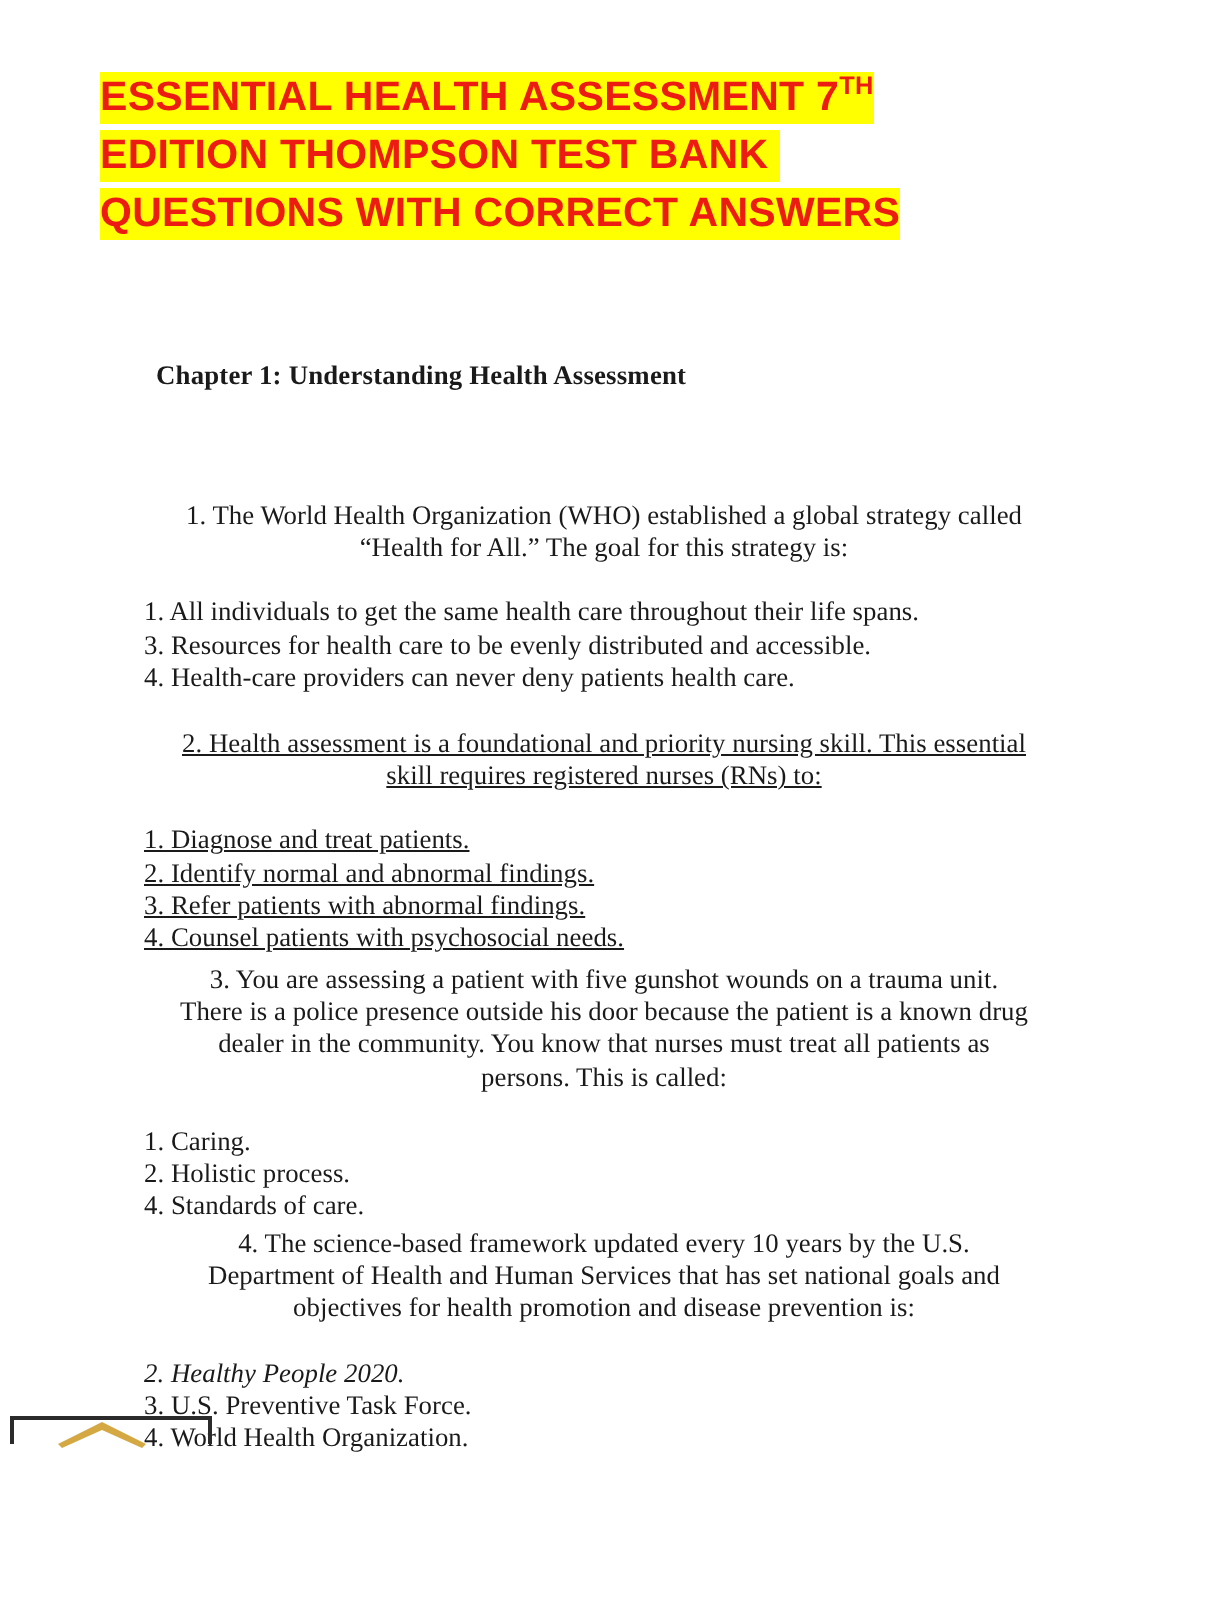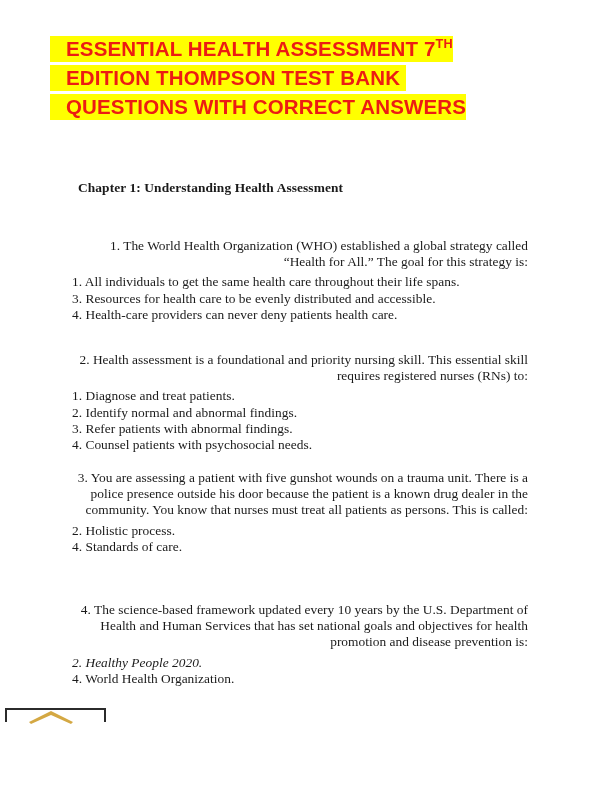--- a/index.html
+++ b/index.html
@@ -37,21 +37,21 @@
     color: #ec1c13;
   }
   .doc-title .tline {
     display: block;
     white-space: pre;
   }
   .doc-title .hl {
     background-color: #ffff00;
     box-decoration-break: clone;
     -webkit-box-decoration-break: clone;
-    padding: 1px 0 2px 16px;
+    padding: 1px 0 2px 0;
   }
   .sup {
     font-size: 0.62em;
     vertical-align: super;
     line-height: 0;
   }
 
   
   .chapter-heading {
     position: absolute;
@@ -67,39 +67,39 @@
   
   .qblock {
     position: absolute;
     left: 72px;
     width: 460px;
     font-size: 13.4px;
     line-height: 16.2px;
     letter-spacing: 0.02px;
   }
   .qstem {
-    margin: 4px;
-    text-align: right;
+    margin: 16px;
+    text-align: center;
   }
   .opts {
     list-style: none;
     margin: 0;
     padding: 0;
   }
   .opts li {
     margin: 0;
     padding: 0;
     white-space: pre;
   }
   .opts li.italic {
     font-style: italic;
   }
 
   #q1 { top: 234px; }
-  #q2 { top: 348px; }
+  #q2 { top: 348px; text-decoration: underline; }
   #q3 { top: 466px; }
   #q4 { top: 598px; }
 
   
   .bottom-figure {
     position: absolute;
     left: 5px;
     top: 708px;
     width: 101px;
     height: 22px;
@@ -164,29 +164,31 @@
       <li>1. Diagnose and treat patients.</li>
       <li>2. Identify normal and abnormal findings.</li>
       <li>3. Refer patients with abnormal findings.</li>
       <li>4. Counsel patients with psychosocial needs.</li>
     </ul>
   </div>
 
   <div class="qblock" id="q3">
     <p class="qstem">3. You are assessing a patient with five gunshot wounds on a trauma unit. There is a police presence outside his door because the patient is a known drug dealer in the community. You know that nurses must treat all patients as persons. This is called:</p>
     <ul class="opts">
+      <li>1. Caring.</li>
       <li>2. Holistic process.</li>
       <li>4. Standards of care.</li>
     </ul>
   </div>
 
   <div class="qblock" id="q4">
     <p class="qstem">4. The science-based framework updated every 10 years by the U.S. Department of Health and Human Services that has set national goals and objectives for health promotion and disease prevention is:</p>
     <ul class="opts">
       <li class="italic">2. Healthy People 2020.</li>
+      <li>3. U.S. Preventive Task Force.</li>
       <li>4. World Health Organization.</li>
     </ul>
   </div>
 
   <div class="bottom-figure">
     <div class="top-rule"></div>
     <div class="left-tick"></div>
     <div class="right-tick"></div>
     <svg class="chevron" viewBox="0 0 48 16">
       <path d="M2 13 L24 2 L46 13 L44 15 L24 6 L4 15 Z" fill="#d4a843"></path>

